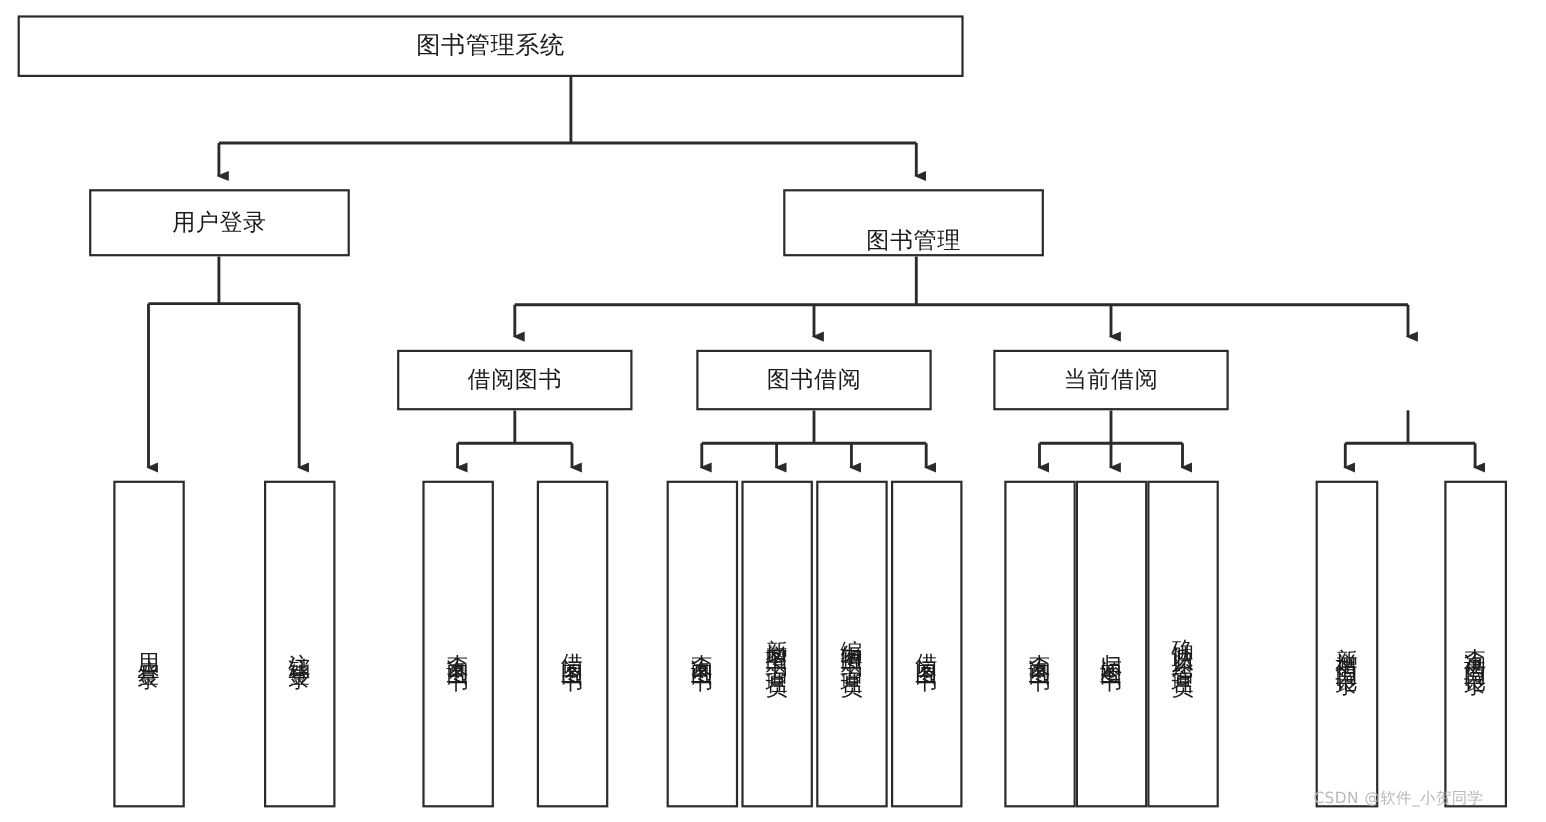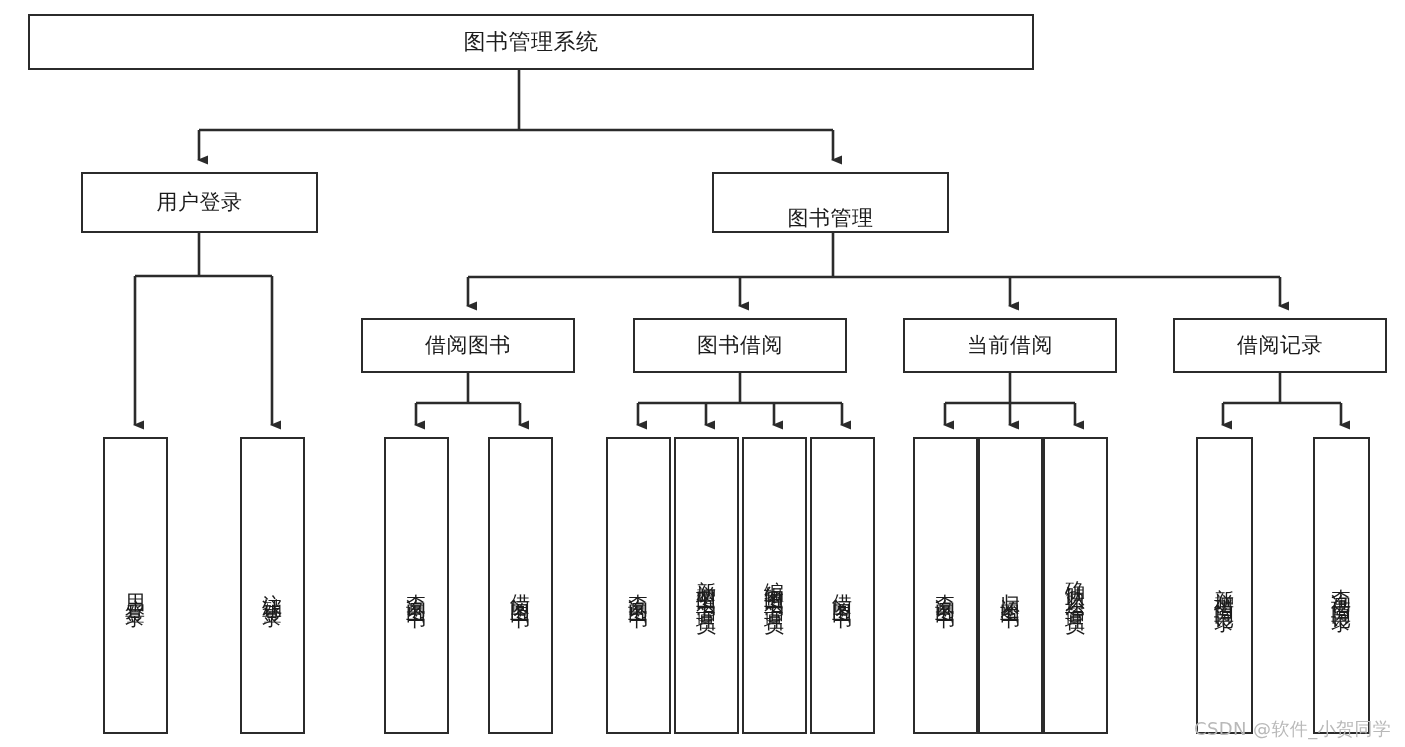--- a/index.html
+++ b/index.html
@@ -64,21 +64,21 @@
     letter-spacing: 5px;
     white-space: pre-line;
     max-height: 272px;
   }
   .node.vert.tall .label {
     max-height: 286px;
   }
   .watermark {
     position: absolute;
     color: #b9b9b9;
-    font-size: 18px;
+    font-size: 14px;
     white-space: nowrap;
     z-index: 3;
     letter-spacing: 0.4px;
   }
 </style>
 </head>
 <body>
 
 <div id="diagram-root">
 
@@ -125,43 +125,40 @@
       <path d="M1010,403 L1010,425" marker-end="url(#arrow)"></path>
       <path d="M1075,403 L1075,425" marker-end="url(#arrow)"></path>
 
       <path d="M1280,373 L1280,403"></path>
       <path d="M1223,403 L1341,403"></path>
       <path d="M1223,403 L1223,425" marker-end="url(#arrow)"></path>
       <path d="M1341,403 L1341,425" marker-end="url(#arrow)"></path>
     </g>
   </svg>
 
-  <div class="node horiz root" style="left:28px; top:14px; width:1006px; height:56px;">
+  <div class="node horiz root" style="left:16px; top:14px; width:860px; height:56px;">
     <span class="label">图书管理系统</span>
   </div>
 
   <div class="node horiz" style="left:81px; top:172px; width:237px; height:61px;">
     <span class="label">用户登录</span>
   </div>
   <div class="node horiz" style="left:712px; top:172px; width:237px; height:61px;align-items:flex-end;">
     <span class="label">图书管理</span>
   </div>
 
   <div class="node horiz" style="left:361px; top:318px; width:214px; height:55px;">
     <span class="label">借阅图书</span>
   </div>
   <div class="node horiz" style="left:633px; top:318px; width:214px; height:55px;">
     <span class="label">图书借阅</span>
   </div>
   <div class="node horiz" style="left:903px; top:318px; width:214px; height:55px;">
     <span class="label">当前借阅</span>
   </div>
-  <div class="node horiz" style="left:1173px; top:318px; width:214px; height:55px;">
-    <span class="label">借阅记录</span>
-  </div>
 
   <div class="node vert" style="left:103px; top:437px; width:65px; height:297px;">
     <span class="label">用户登录</span>
   </div>
   <div class="node vert" style="left:240px; top:437px; width:65px; height:297px;">
     <span class="label">注销登录</span>
   </div>
 
   <div class="node vert" style="left:384px; top:437px; width:65px; height:297px;">
     <span class="label">查询图书</span>

